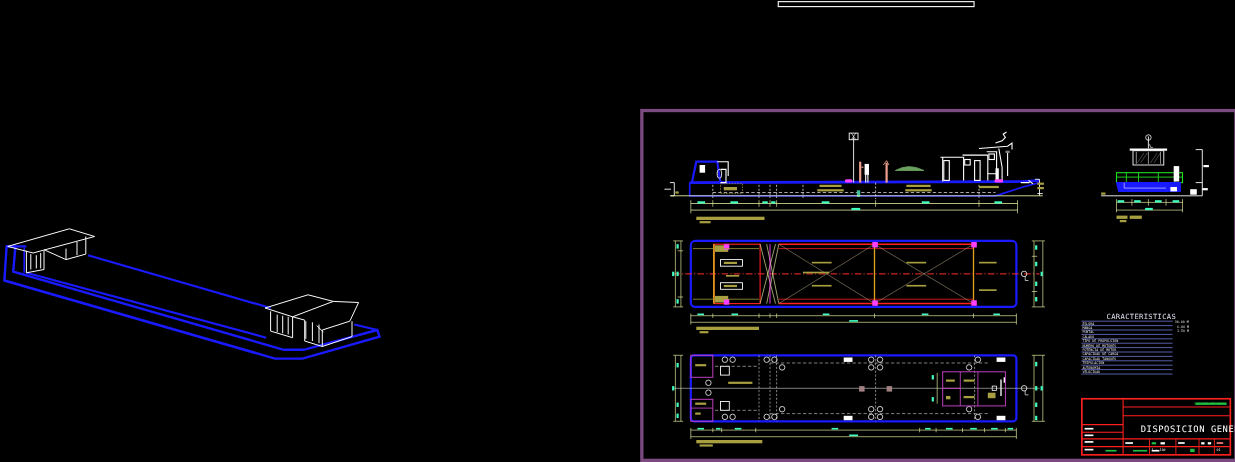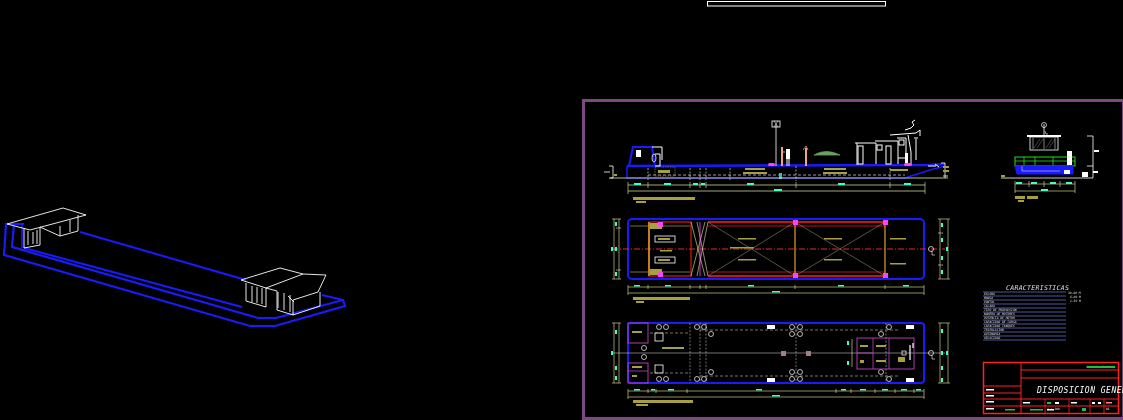--- a/index.html
+++ b/index.html
@@ -1,18 +1,18 @@
 <!DOCTYPE html>
 <html><head>
 <meta charset="utf-8">
 <style>
   html, body { margin:0; padding:0; background:#000; }
   body { width:1123px; height:420px; overflow:hidden; position:relative; font-family:"DejaVu Sans Mono", monospace; }
   #canvas { position:absolute; left:0; top:0; width:1123px; height:420px; }
-  .lbl { position:absolute; font-family:"DejaVu Sans Mono", monospace; white-space:nowrap; line-height:1;font-style:italic; }
+  .lbl { position:absolute; font-family:"DejaVu Sans Mono", monospace; white-space:nowrap; line-height:1; }
   .tiny { font-size:3px; }
   .title-main { font-size:8px; color:#ffffff; letter-spacing:0.5px; }
   .hdr { font-size:6.5px; color:#ffffff; letter-spacing:0.3px; }
 </style>
 </head>
 <body>
 
 <svg id="canvas" viewBox="0 0 1123 420" xmlns="http://www.w3.org/2000/svg">
 
   <rect x="707.5" y="1.5" width="178" height="4.5" fill="none" stroke="#ffffff" stroke-width="1"></rect>

